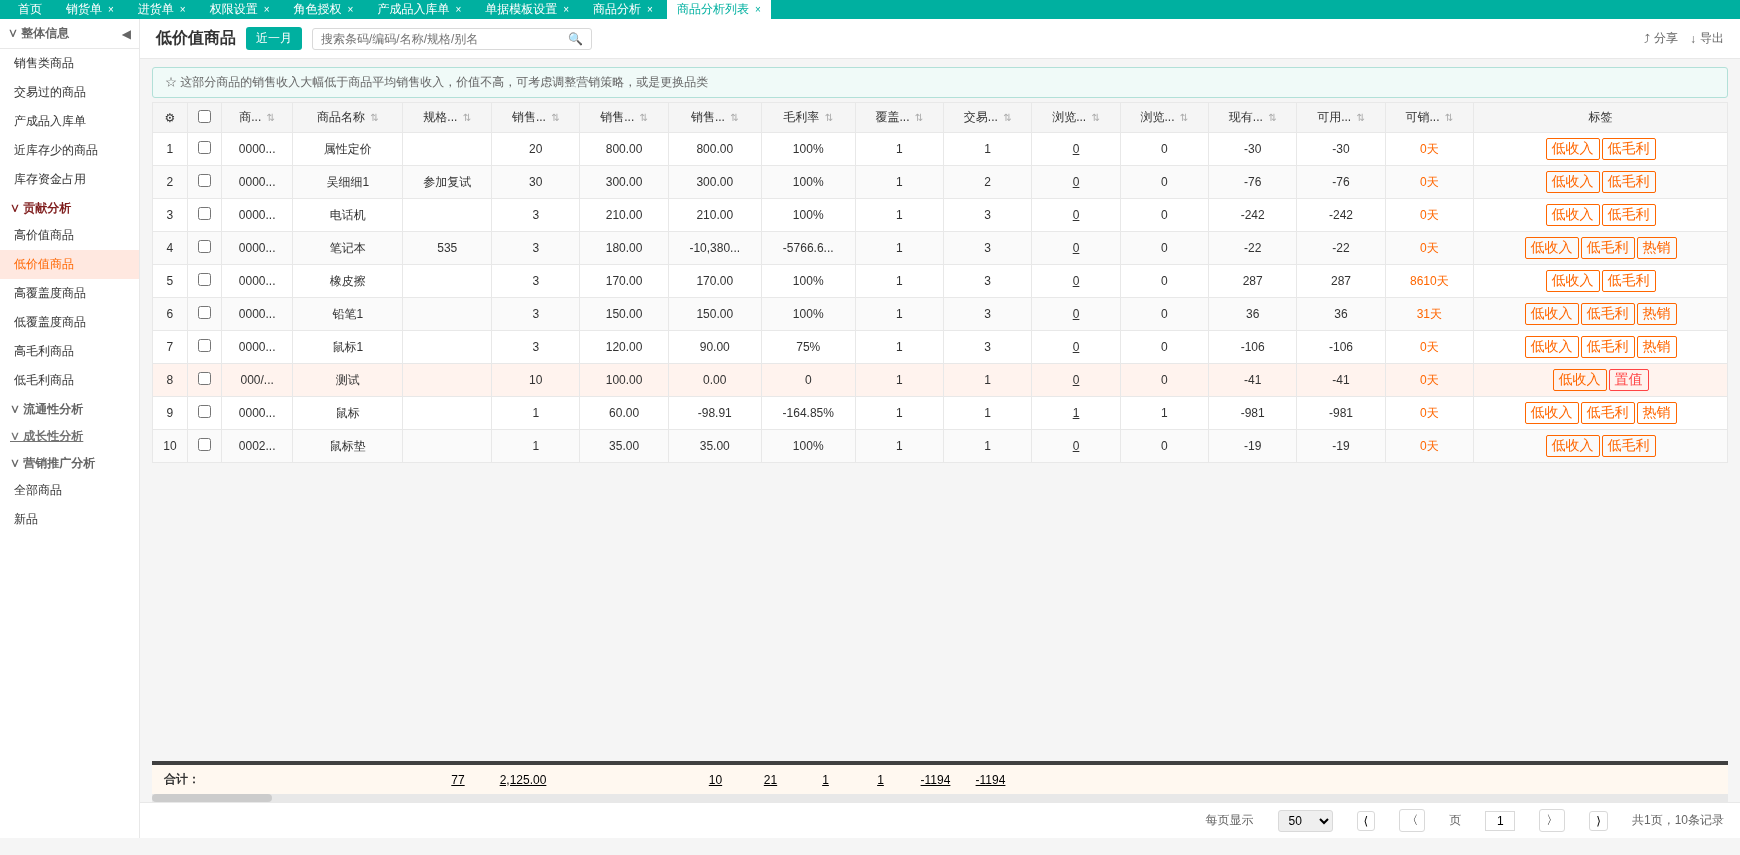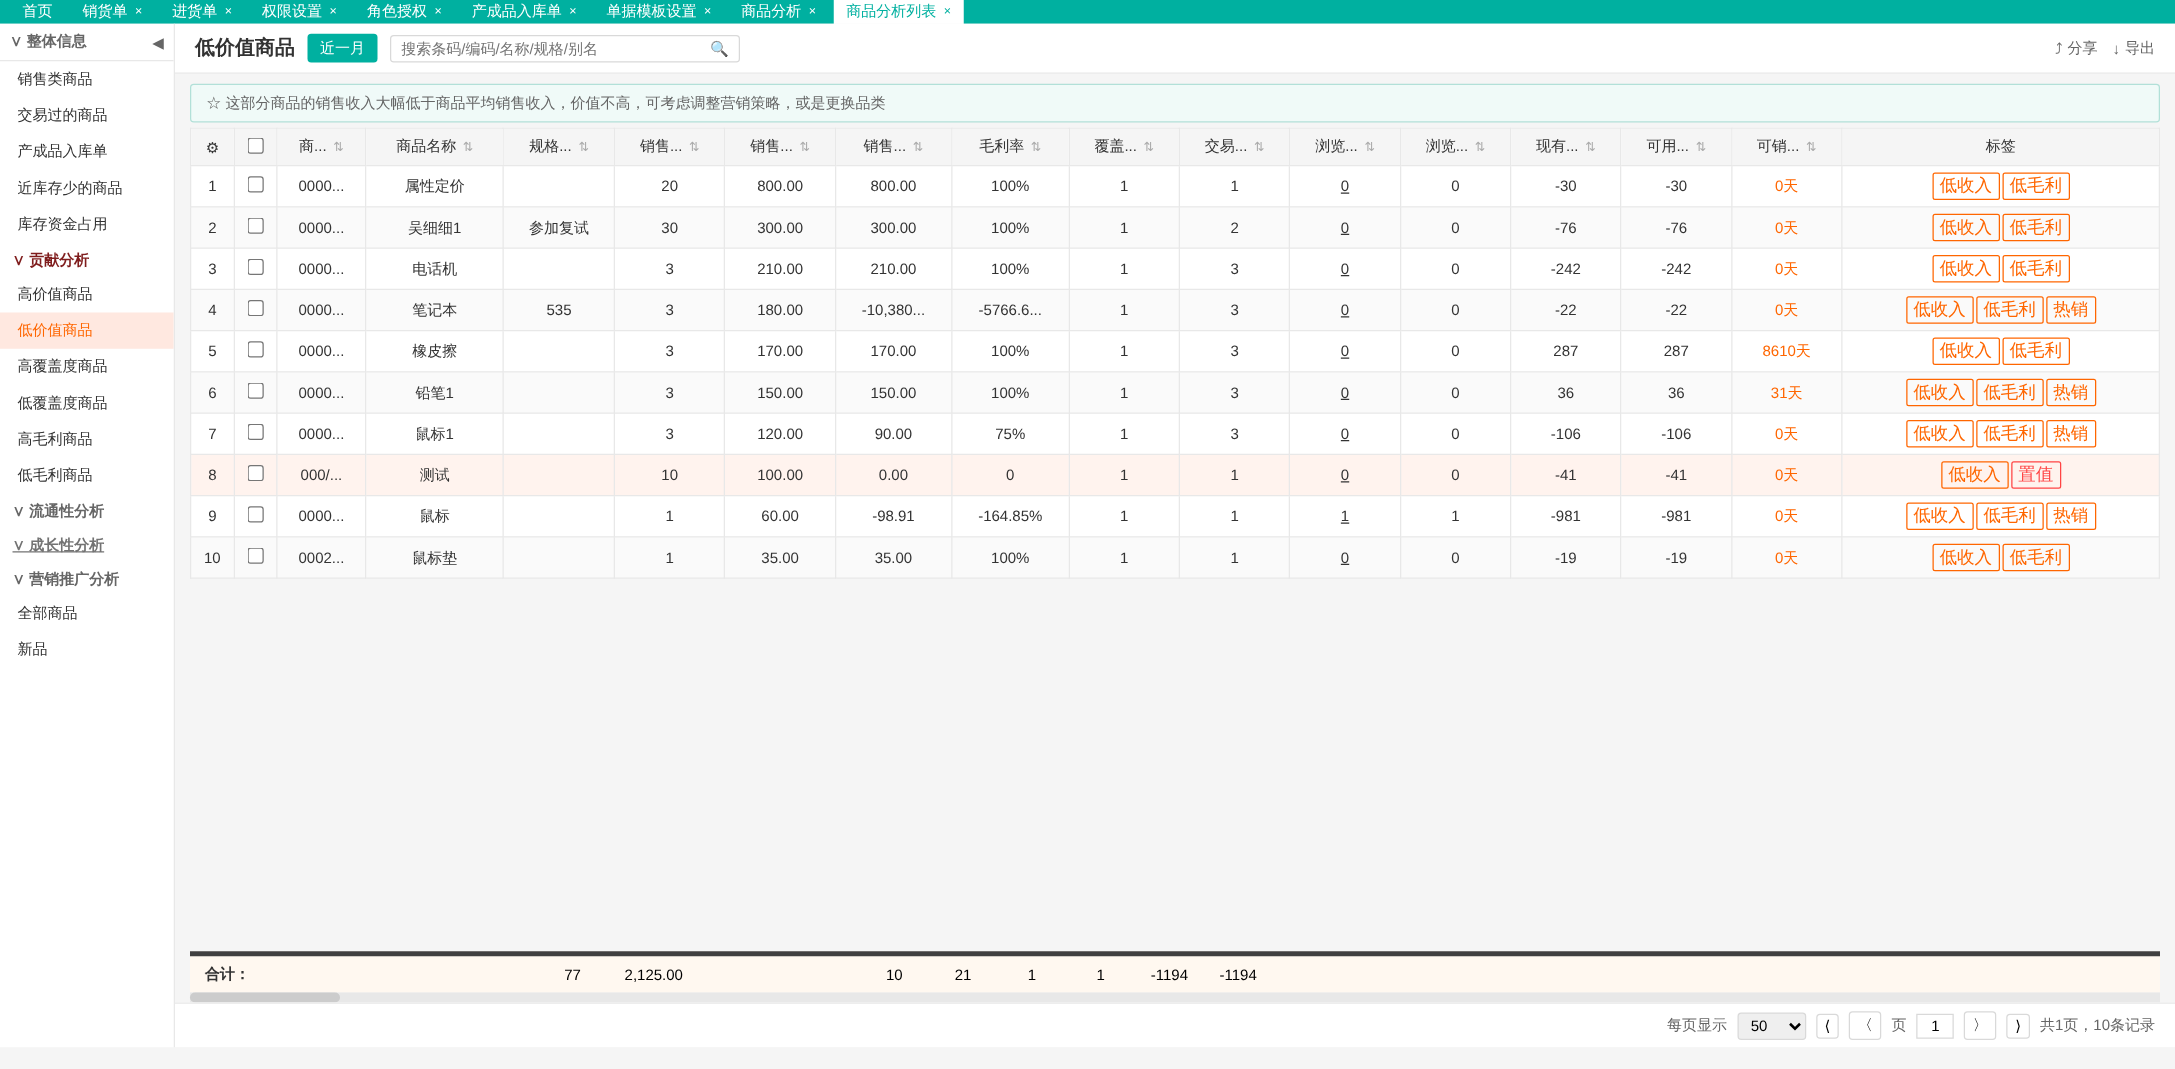--- a/index.html
+++ b/index.html
@@ -172,31 +172,32 @@
       display: flex;
       align-items: center;
       gap: 8px;
       margin: 0 12px;
     }
     .footer-label { font-weight: bold; color: #333; }
     .footer-cells {
       flex: 1;
       display: flex;
       align-items: flex-end;
+      text-decoration: underline;
     }
 
     
     .pagination {
       background: #fff;
       border-top: 1px solid #e8e8e8;
       padding: 6px 16px;
       display: flex;
       align-items: center;
       justify-content: flex-end;
-      gap: 8px;
+      gap: 24px;
     }
     .pagination-text { color: #666; }
     .page-size-select {
       border: 1px solid #d9d9d9;
       padding: 2px 6px;
       border-radius: 3px;
     }
     .page-btn {
       border: 1px solid #d9d9d9;
       background: #fff;

